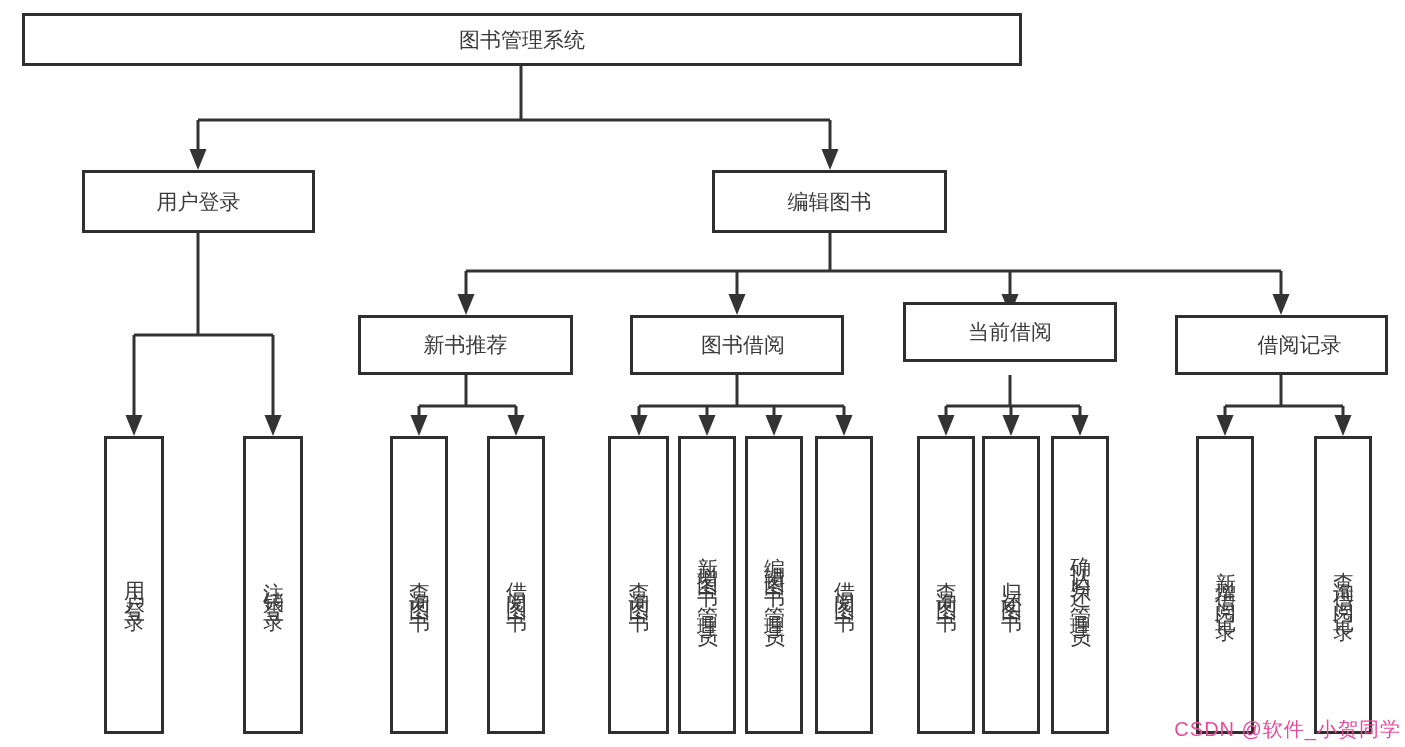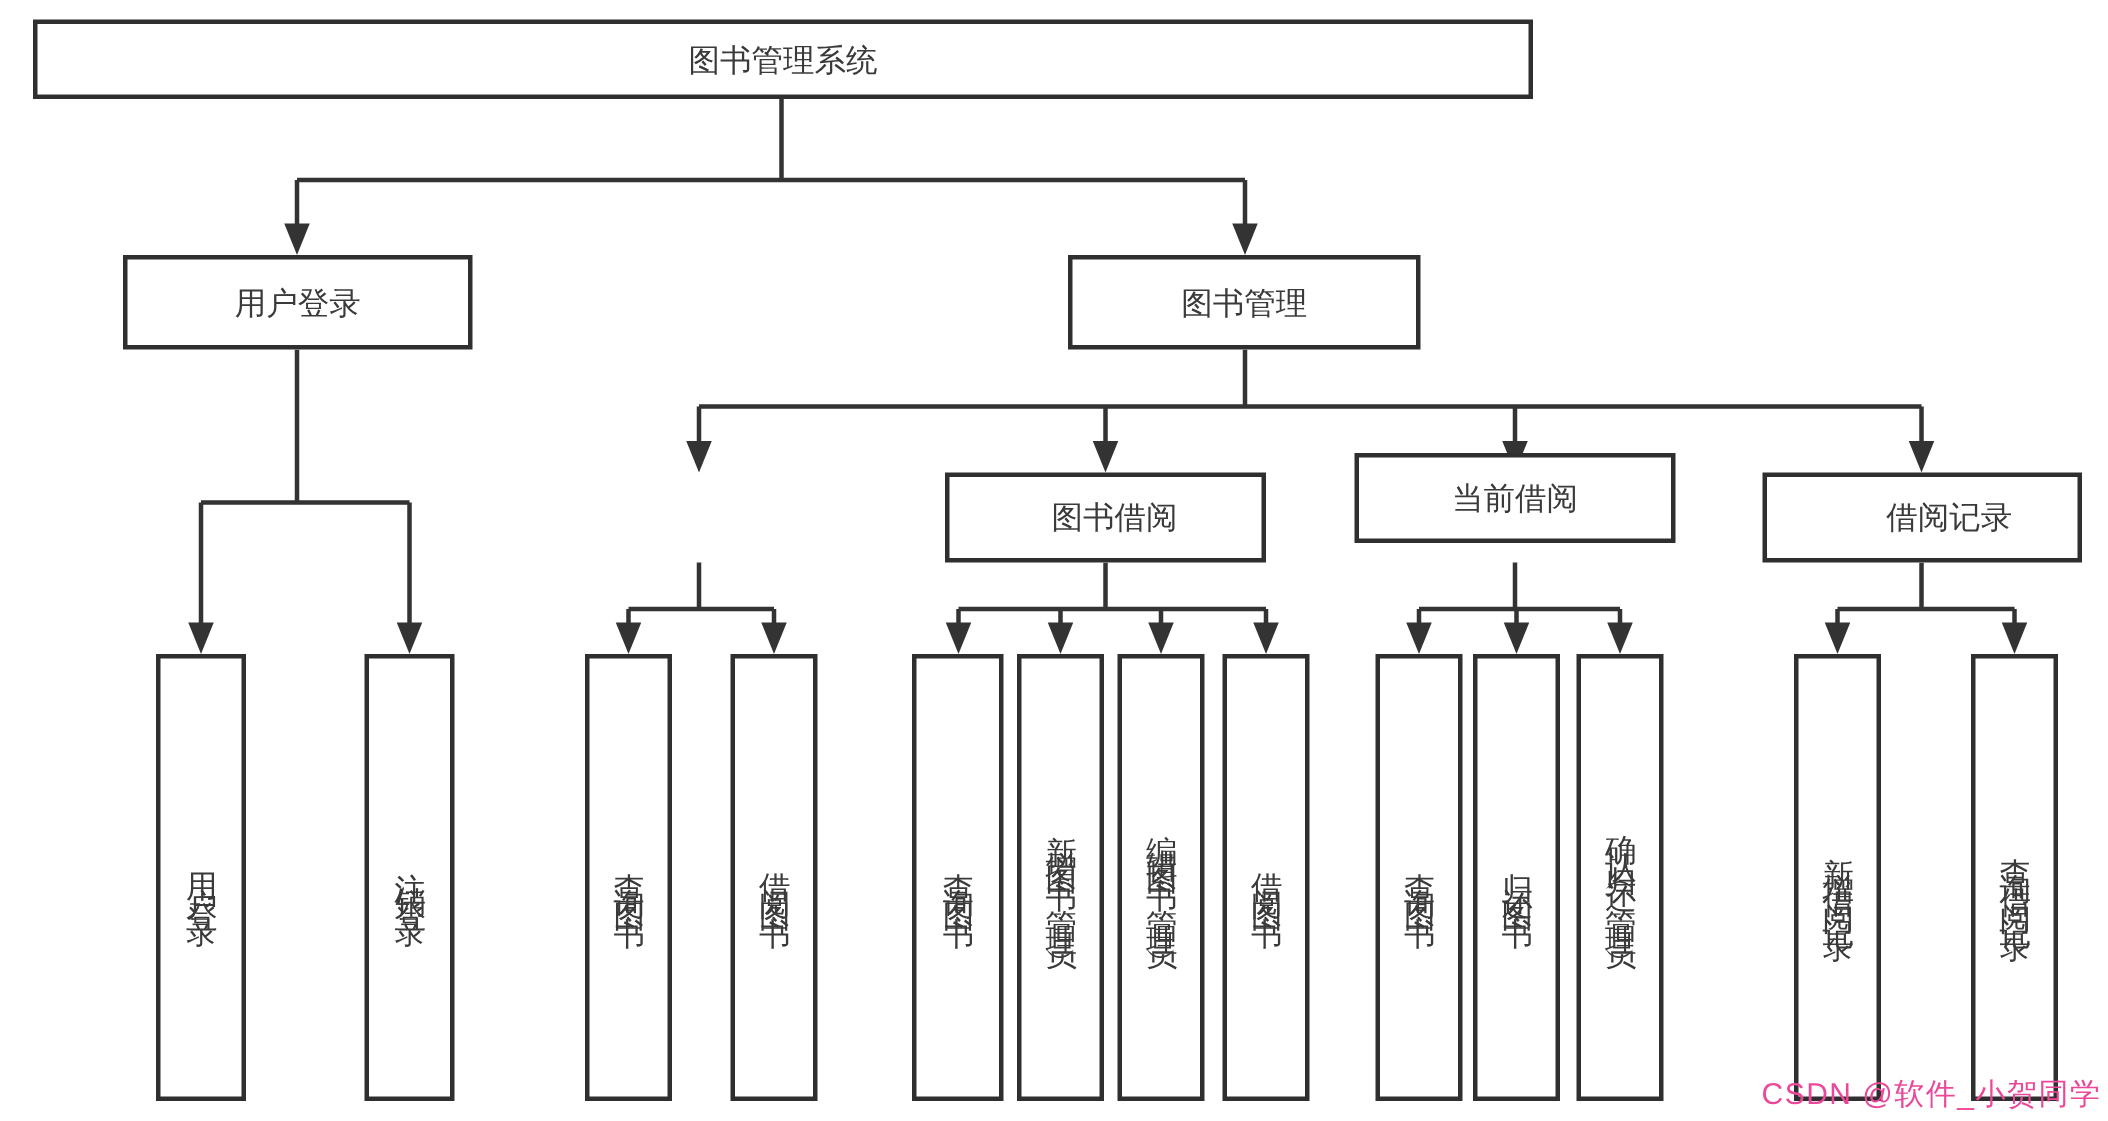--- a/index.html
+++ b/index.html
@@ -92,23 +92,26 @@
   </svg>
 
   <div class="node" style="left:22px; top:13px; width:1000px; height:53px;">
     <span class="htext">图书管理系统</span>
   </div>
 
   <div class="node" style="left:82px; top:170px; width:233px; height:63px;">
     <span class="htext">用户登录</span>
   </div>
   <div class="node" style="left:712px; top:170px; width:235px; height:63px;">
-    <span class="htext">图书管理</span>
+    <span class="htext">编辑图书</span>
   </div>
 
+  <div class="node" style="left:358px; top:315px; width:215px; height:60px;">
+    <span class="htext">新书推荐</span>
+  </div>
   <div class="node" style="left:630px; top:315px; width:214px; height:60px;padding-left:12px;">
     <span class="htext">图书借阅</span>
   </div>
   <div class="node" style="left:903px; top:302px; width:214px; height:60px;">
     <span class="htext">当前借阅</span>
   </div>
   <div class="node" style="left:1175px; top:315px; width:213px; height:60px;padding-left:36px;">
     <span class="htext">借阅记录</span>
   </div>
 

